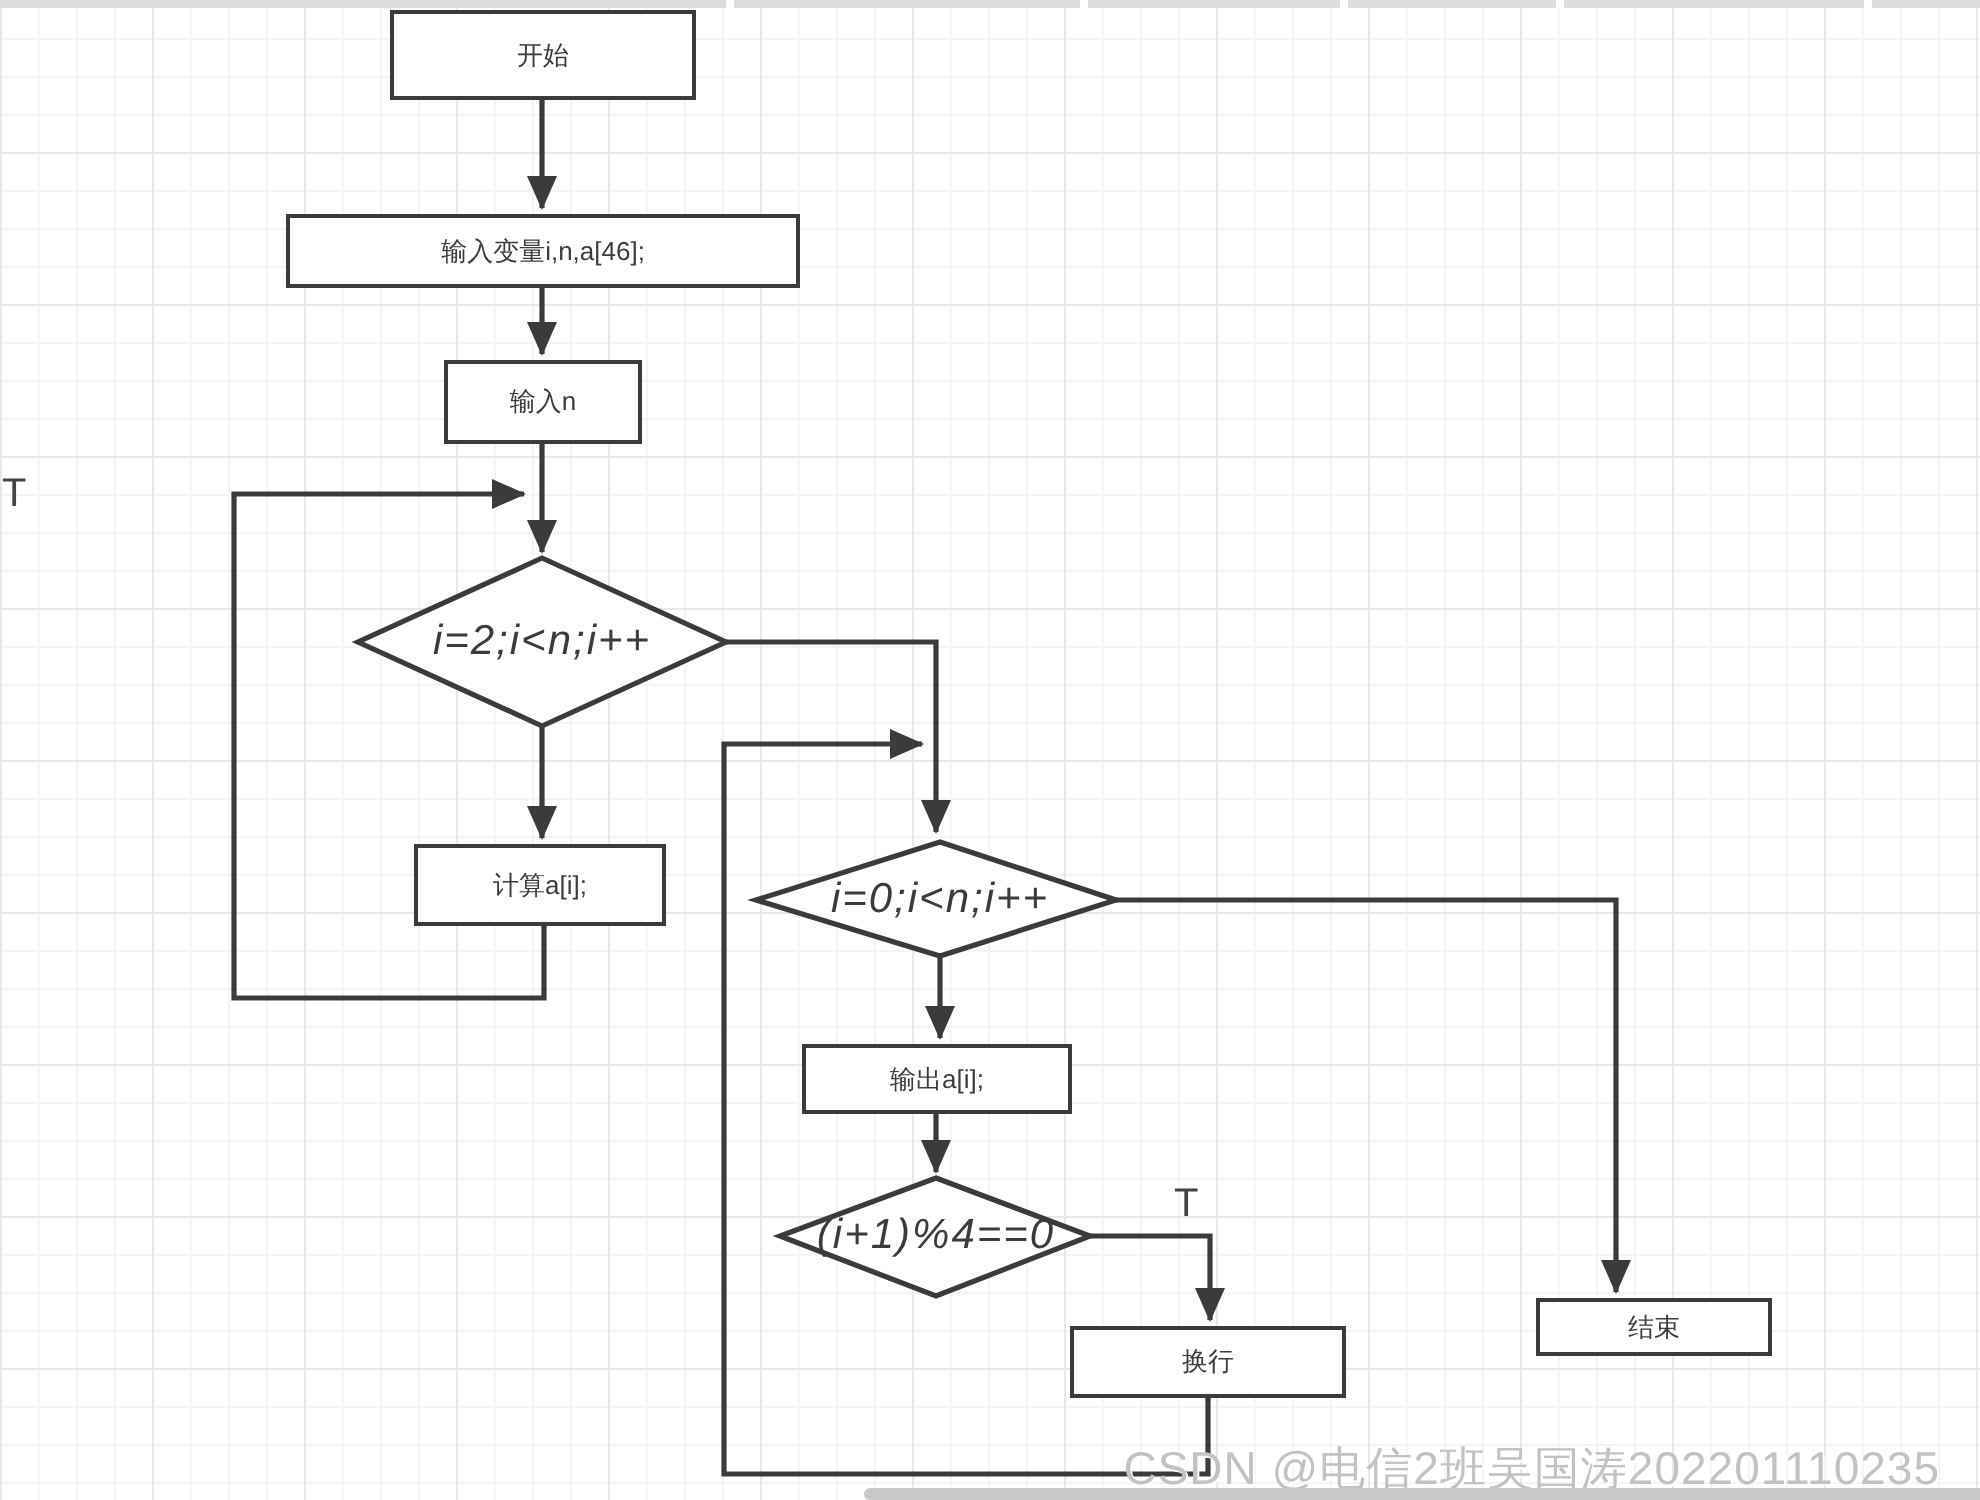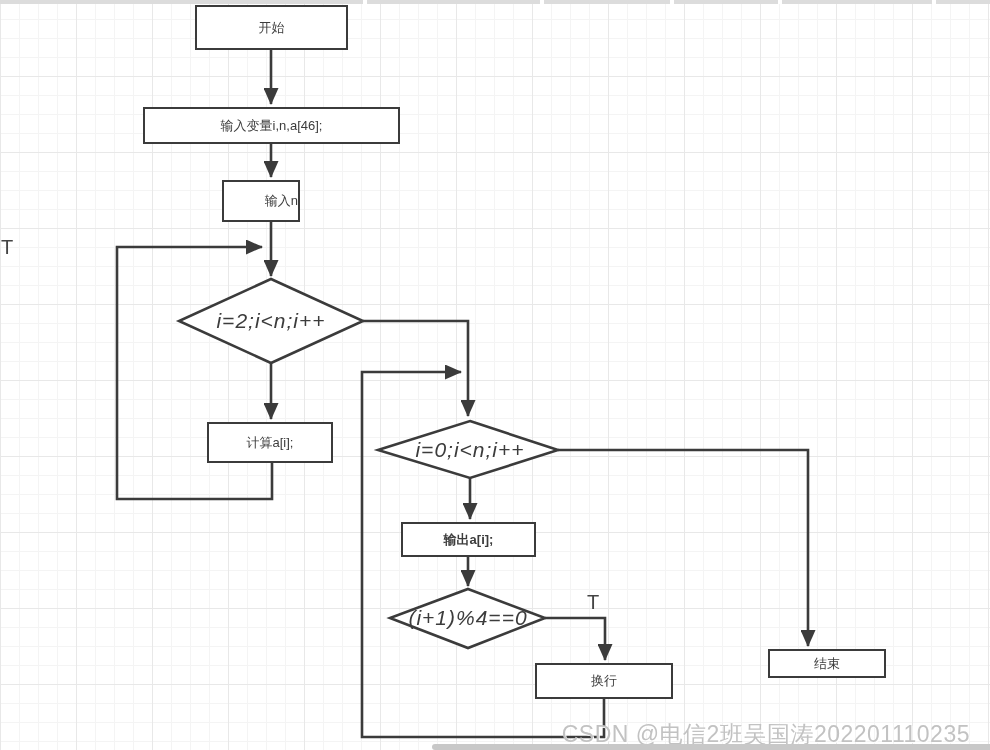--- a/index.html
+++ b/index.html
@@ -105,29 +105,29 @@
   </svg>
 
   <div class="node" style="left:195px; top:5px; width:153px; height:45px;">
     <span>开始</span>
   </div>
 
   <div class="node" style="left:143px; top:107px; width:257px; height:37px;">
     <span>输入变量i,n,a[46];</span>
   </div>
 
-  <div class="node" style="left:222px; top:180px; width:78px; height:42px;justify-content:flex-end;">
+  <div class="node" style="left:222px; top:180px; width:99px; height:42px;">
     <span>输入n</span>
   </div>
 
   <div class="node" style="left:207px; top:422px; width:126px; height:41px;">
     <span>计算a[i];</span>
   </div>
 
-  <div class="node" style="left:401px; top:522px; width:135px; height:35px;font-weight:bold;">
+  <div class="node" style="left:401px; top:522px; width:135px; height:35px;">
     <span>输出a[i];</span>
   </div>
 
   <div class="node" style="left:535px; top:663px; width:138px; height:36px;">
     <span>换行</span>
   </div>
 
   <div class="node" style="left:768px; top:649px; width:118px; height:29px;">
     <span>结束</span>
   </div>

